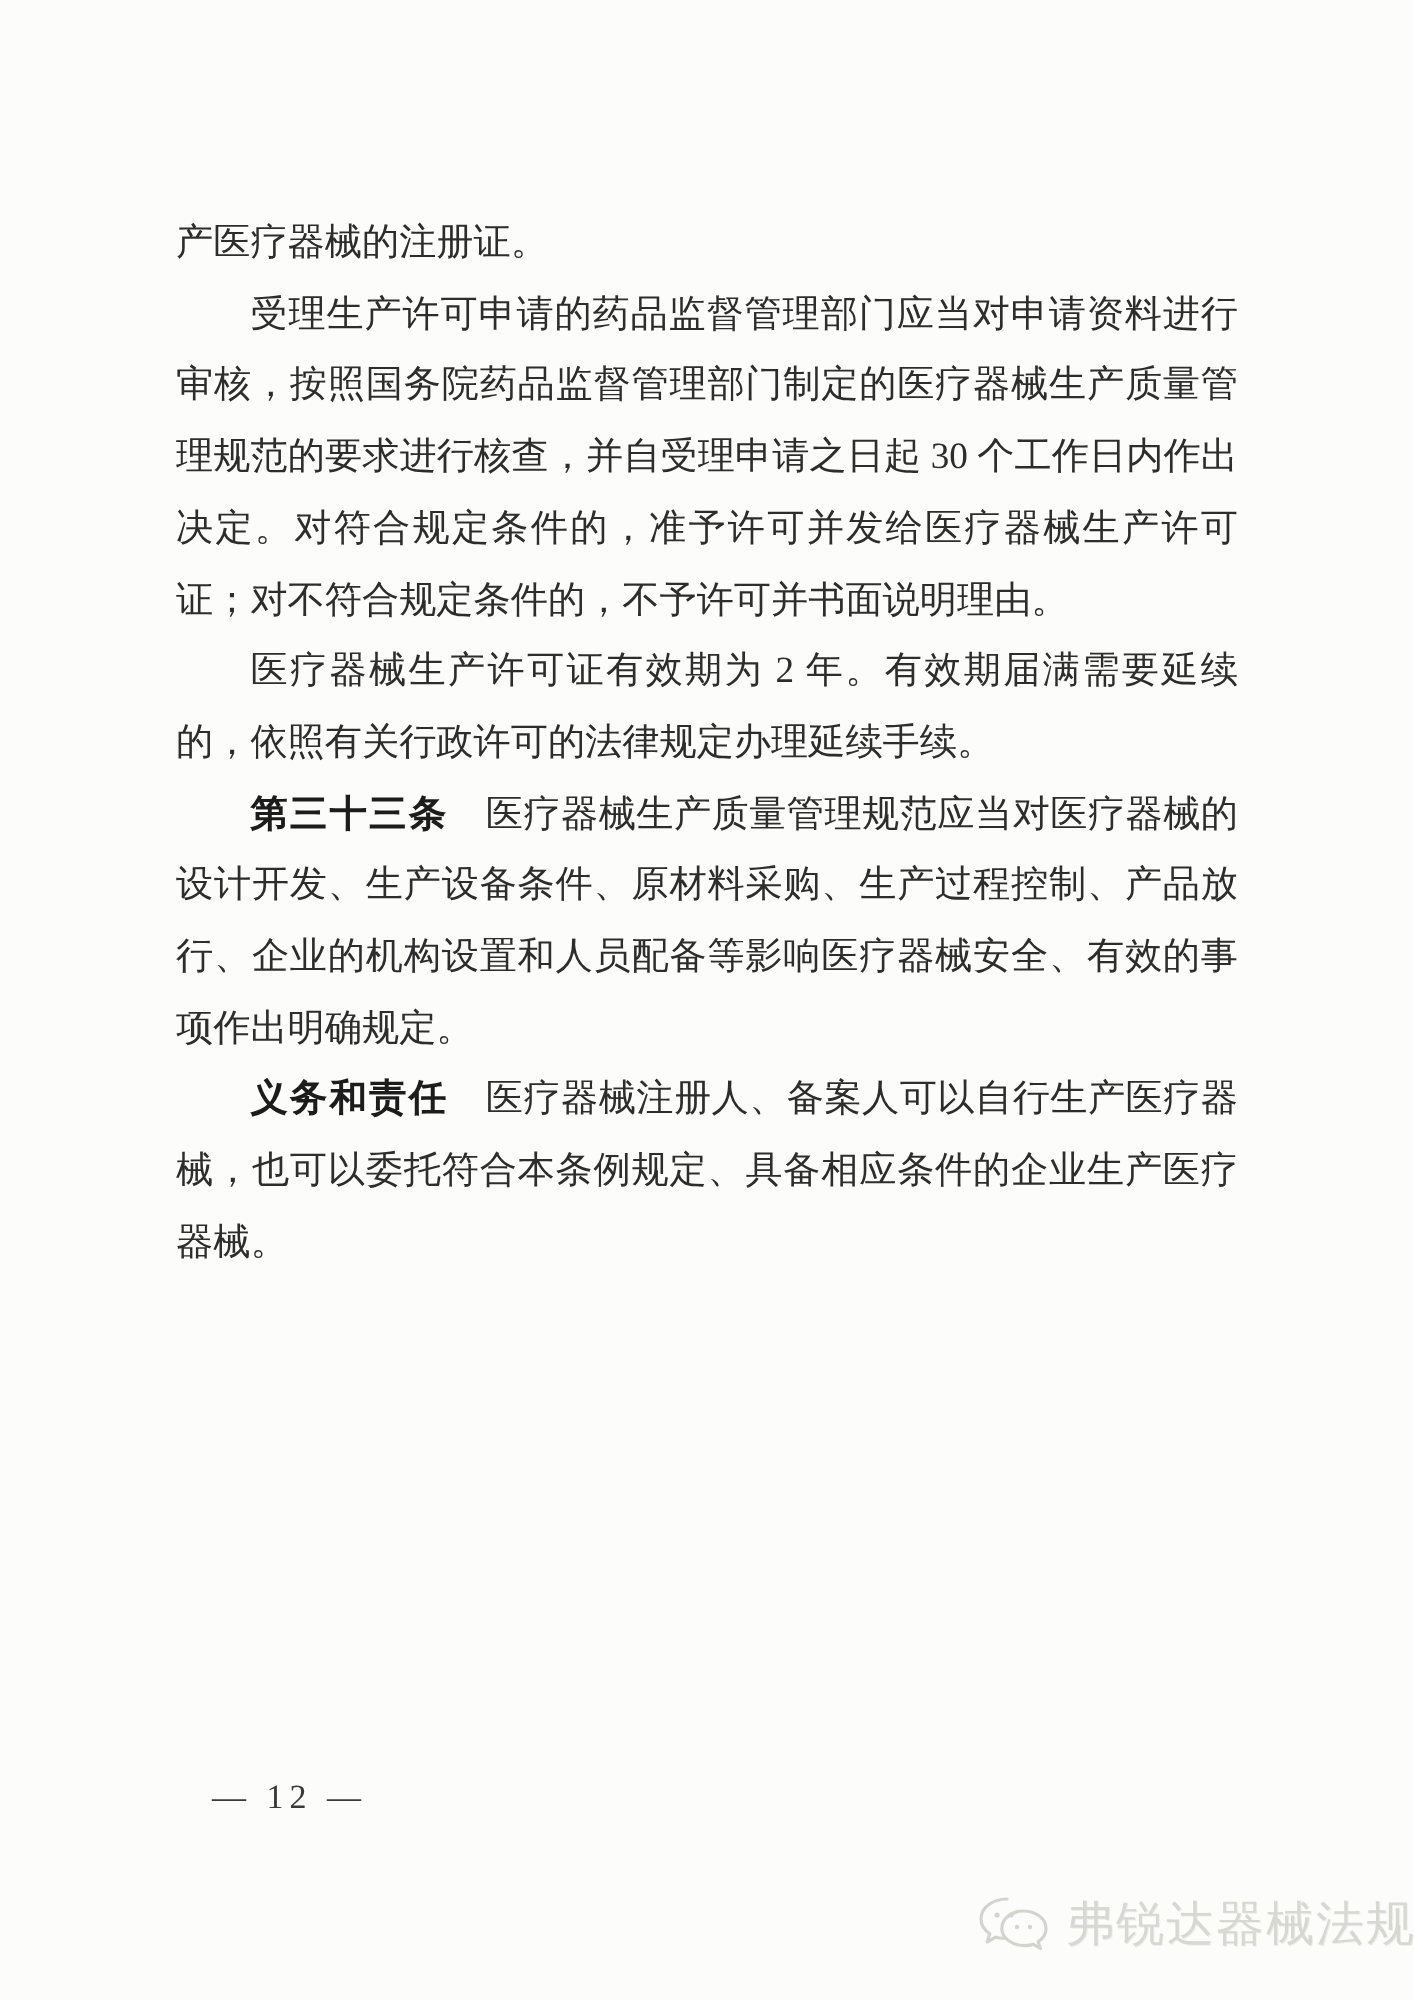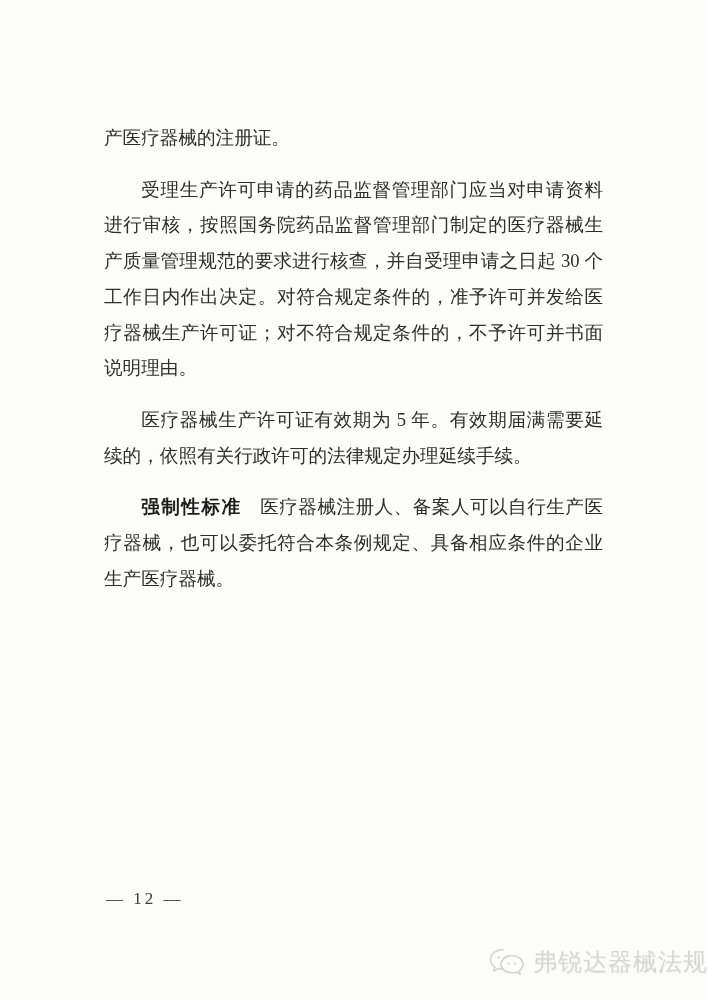--- a/index.html
+++ b/index.html
@@ -18,21 +18,21 @@
     position: absolute;
     left: 88px; top: 104px;
     width: 531px;
     color: #2d2d2d;
     font-size: 18.6px;
     line-height: 35.7px;
     text-align: justify;
     text-justify: inter-character;
   }
   .content p {
-    margin: 16px; padding: 0;
+    margin: 0; padding: 0;
   }
   .content p.indent { text-indent: 2em; }
   .lead {
     font-weight: 700;
     color: #1c1c1c;
     margin-right: 1em;
     letter-spacing: 1px;
   }
   .footer {
     position: absolute;
@@ -60,24 +60,25 @@
 </head>
 <body style="background: rgb(252, 252, 251);">
 
 <div class="page">
 
   <div class="content">
     <p><span>产医疗器械的注册证。</span></p>
 
     <p class="indent"><span>受理生产许可申请的药品监督管理部门应当对申请资料进行审核，按照国务院药品监督管理部门制定的医疗器械生产质量管理规范的要求进行核查，并自受理申请之日起 30 个工作日内作出决定。对符合规定条件的，准予许可并发给医疗器械生产许可证；对不符合规定条件的，不予许可并书面说明理由。</span></p>
 
-    <p class="indent"><span>医疗器械生产许可证有效期为 5 年。有效期届满需要延续的，依照有关行政许可的法律规定办理延续手续。</span></p>
+    <p class="indent"><span>医疗器械生产许可证有效期为 2 年。有效期届满需要延续的，依照有关行政许可的法律规定办理延续手续。</span></p>
 
+    <p class="indent"><span class="lead">第三十三条</span><span>医疗器械生产质量管理规范应当对医疗器械的设计开发、生产设备条件、原材料采购、生产过程控制、产品放行、企业的机构设置和人员配备等影响医疗器械安全、有效的事项作出明确规定。</span></p>
 
-    <p class="indent"><span class="lead">强制性标准</span><span>医疗器械注册人、备案人可以自行生产医疗器械，也可以委托符合本条例规定、具备相应条件的企业生产医疗器械。</span></p>
+    <p class="indent"><span class="lead">义务和责任</span><span>医疗器械注册人、备案人可以自行生产医疗器械，也可以委托符合本条例规定、具备相应条件的企业生产医疗器械。</span></p>
 
   </div>
 
   <div class="footer">—  12  —</div>
 
   <div class="watermark" style="color: rgb(216, 216, 211);">
     <span>
       <svg width="38" height="30" viewBox="0 0 38 30">
         <g fill="none" stroke="#d4d4cf" stroke-width="1.6" stroke-linecap="round" stroke-linejoin="round">
           <path d="M15.5 2.5 C8.2 2.5 2.5 7.0 2.5 12.4 c0 3.0 1.7 5.7 4.4 7.5 l-1.3 4.1 4.2-2.4 c1.5 0.4 3 0.6 4.6 0.5"></path>

